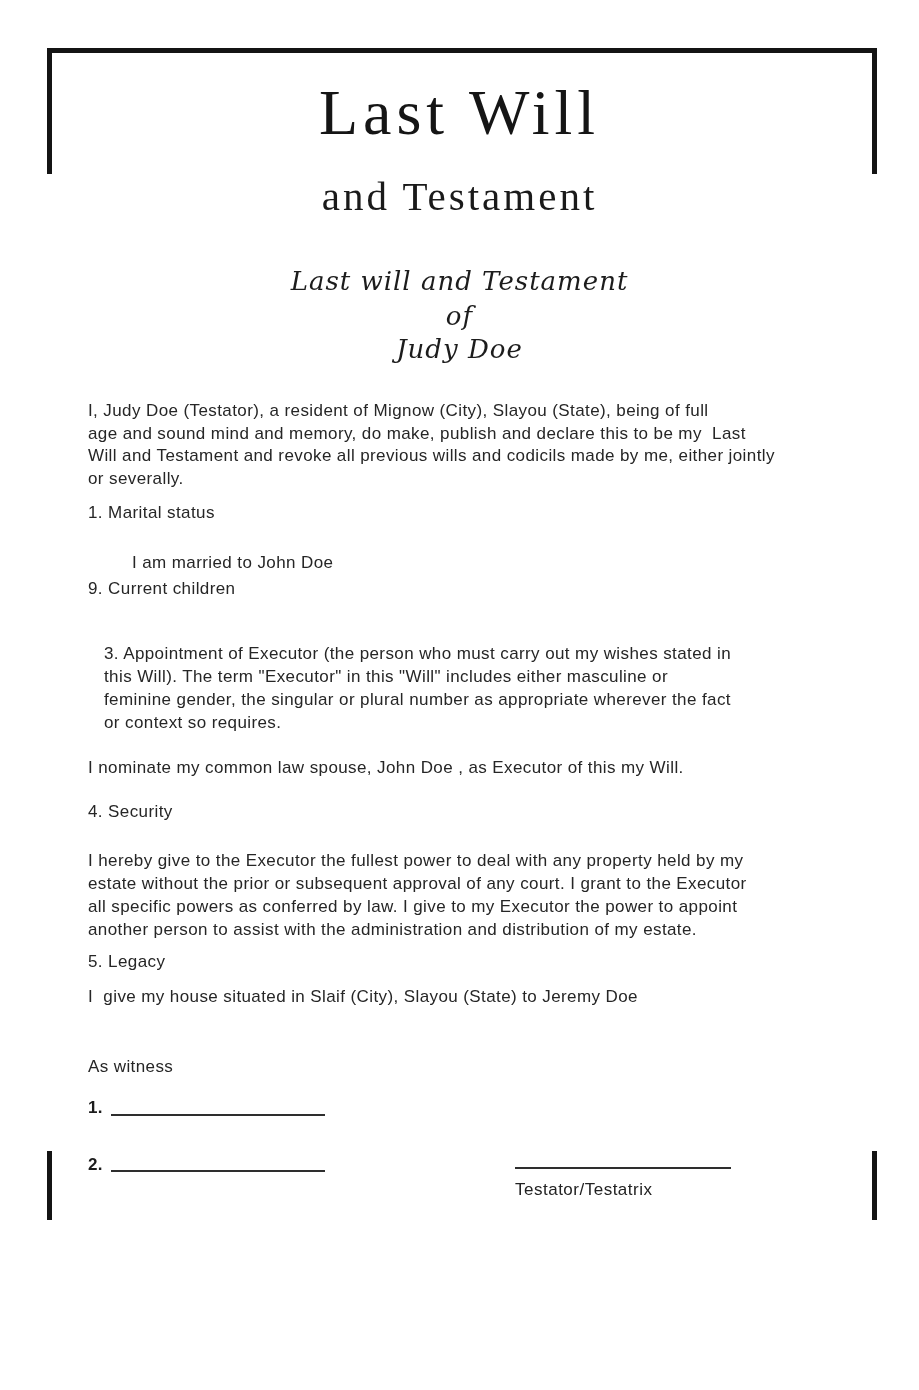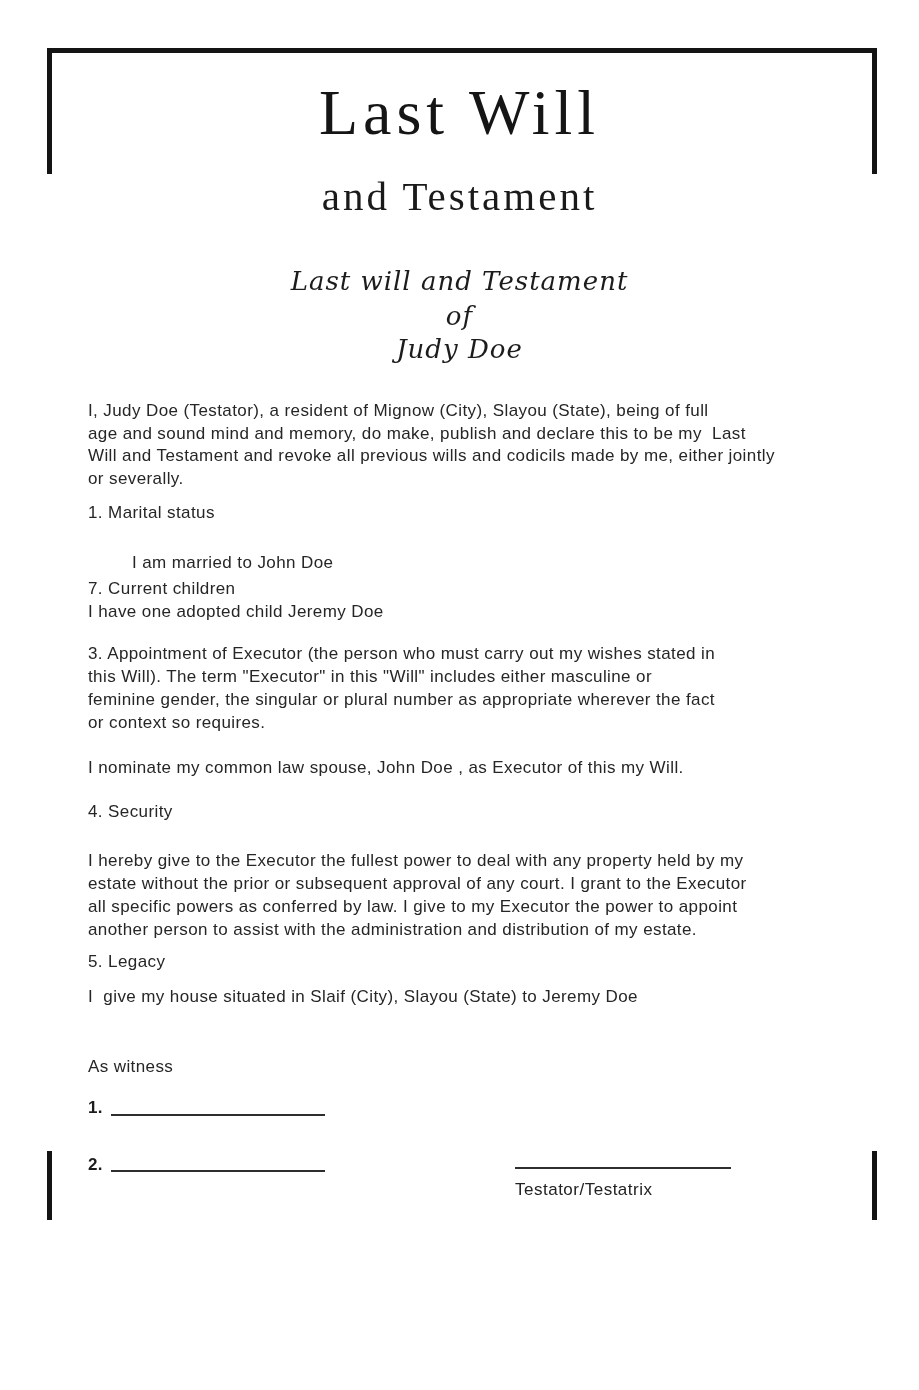--- a/index.html
+++ b/index.html
@@ -54,21 +54,21 @@
     font-size: 17px; line-height: 22.5px;
     letter-spacing: 0.4px;
     color: #262626;
     white-space: pre;
   }
   .p-intro        { top: 400px; }
   .h-marital      { top: 502px; }
   .b-marital      { top: 552px; margin-left: 44px; }
   .h-children     { top: 578px; }
   .b-children     { top: 601px; }
-  .p-executor     { top: 642px; line-height: 23px; }
+  .p-executor     { top: 642px; line-height: 23px; margin-left: 16px; }
   .p-nominate     { top: 757px; }
   .h-security     { top: 801px; }
   .p-security     { top: 849px; line-height: 23px; }
   .h-legacy       { top: 951px; }
   .b-legacy       { top: 986px; }
   .p-witness      { top: 1056px; }
 
   .witness-num {
     position: absolute; left: 88px;
     font-size: 17px; font-weight: bold; color: #1c1c1c;
@@ -125,22 +125,21 @@
   <div class="script-line script-2">of</div>
 
   <div class="body-text p-intro">I, Judy Doe (Testator), a resident of Mignow (City), Slayou (State), being of full
 age and sound mind and memory, do make, publish and declare this to be my  Last
 Will and Testament and revoke all previous wills and codicils made by me, either jointly
 or severally.</div>
 
   <div class="body-text h-marital">1. Marital status</div>
   <div class="body-text b-marital">I am married to John Doe</div>
 
-  <div class="body-text h-children">7. Current children</div>
-  <div class="body-text b-children">I have one adopted child Jeremy Doe</div>
+  <div class="body-text h-children">9. Current children</div>
 
   <div class="body-text p-executor">3. Appointment of Executor (the person who must carry out my wishes stated in
 this Will). The term "Executor" in this "Will" includes either masculine or
 feminine gender, the singular or plural number as appropriate wherever the fact
 or context so requires.</div>
   <div class="body-text p-nominate">I nominate my common law spouse, John Doe , as Executor of this my Will.</div>
 
   <div class="body-text h-security">4. Security</div>
   <div class="body-text p-security">I hereby give to the Executor the fullest power to deal with any property held by my
 estate without the prior or subsequent approval of any court. I grant to the Executor

